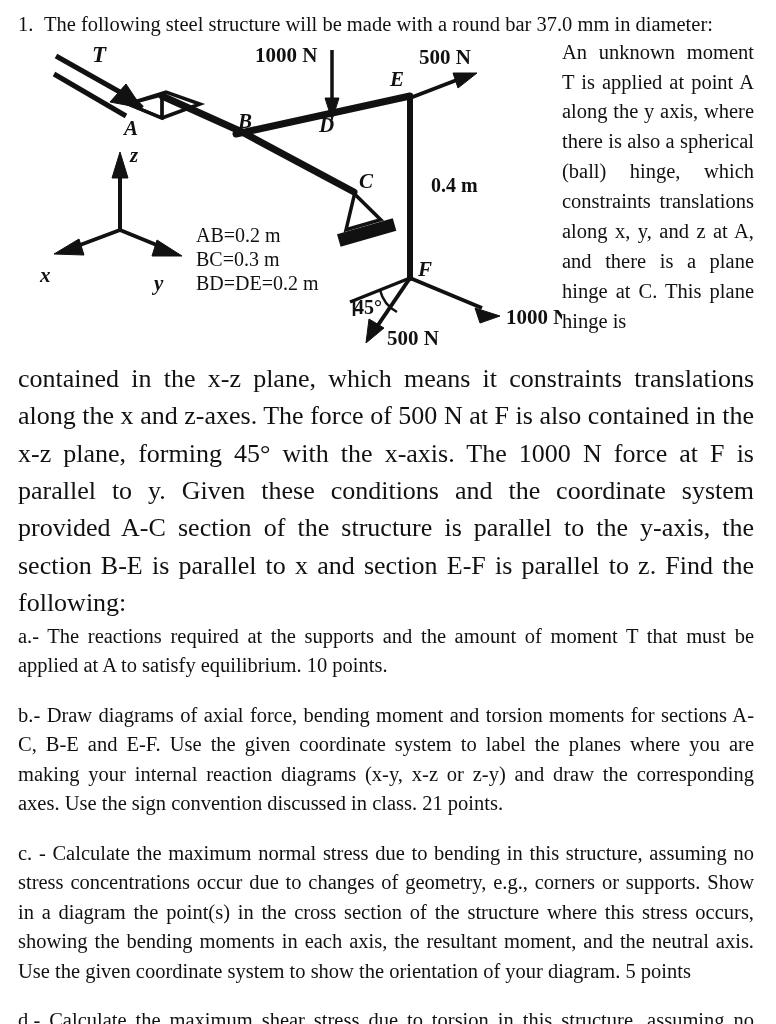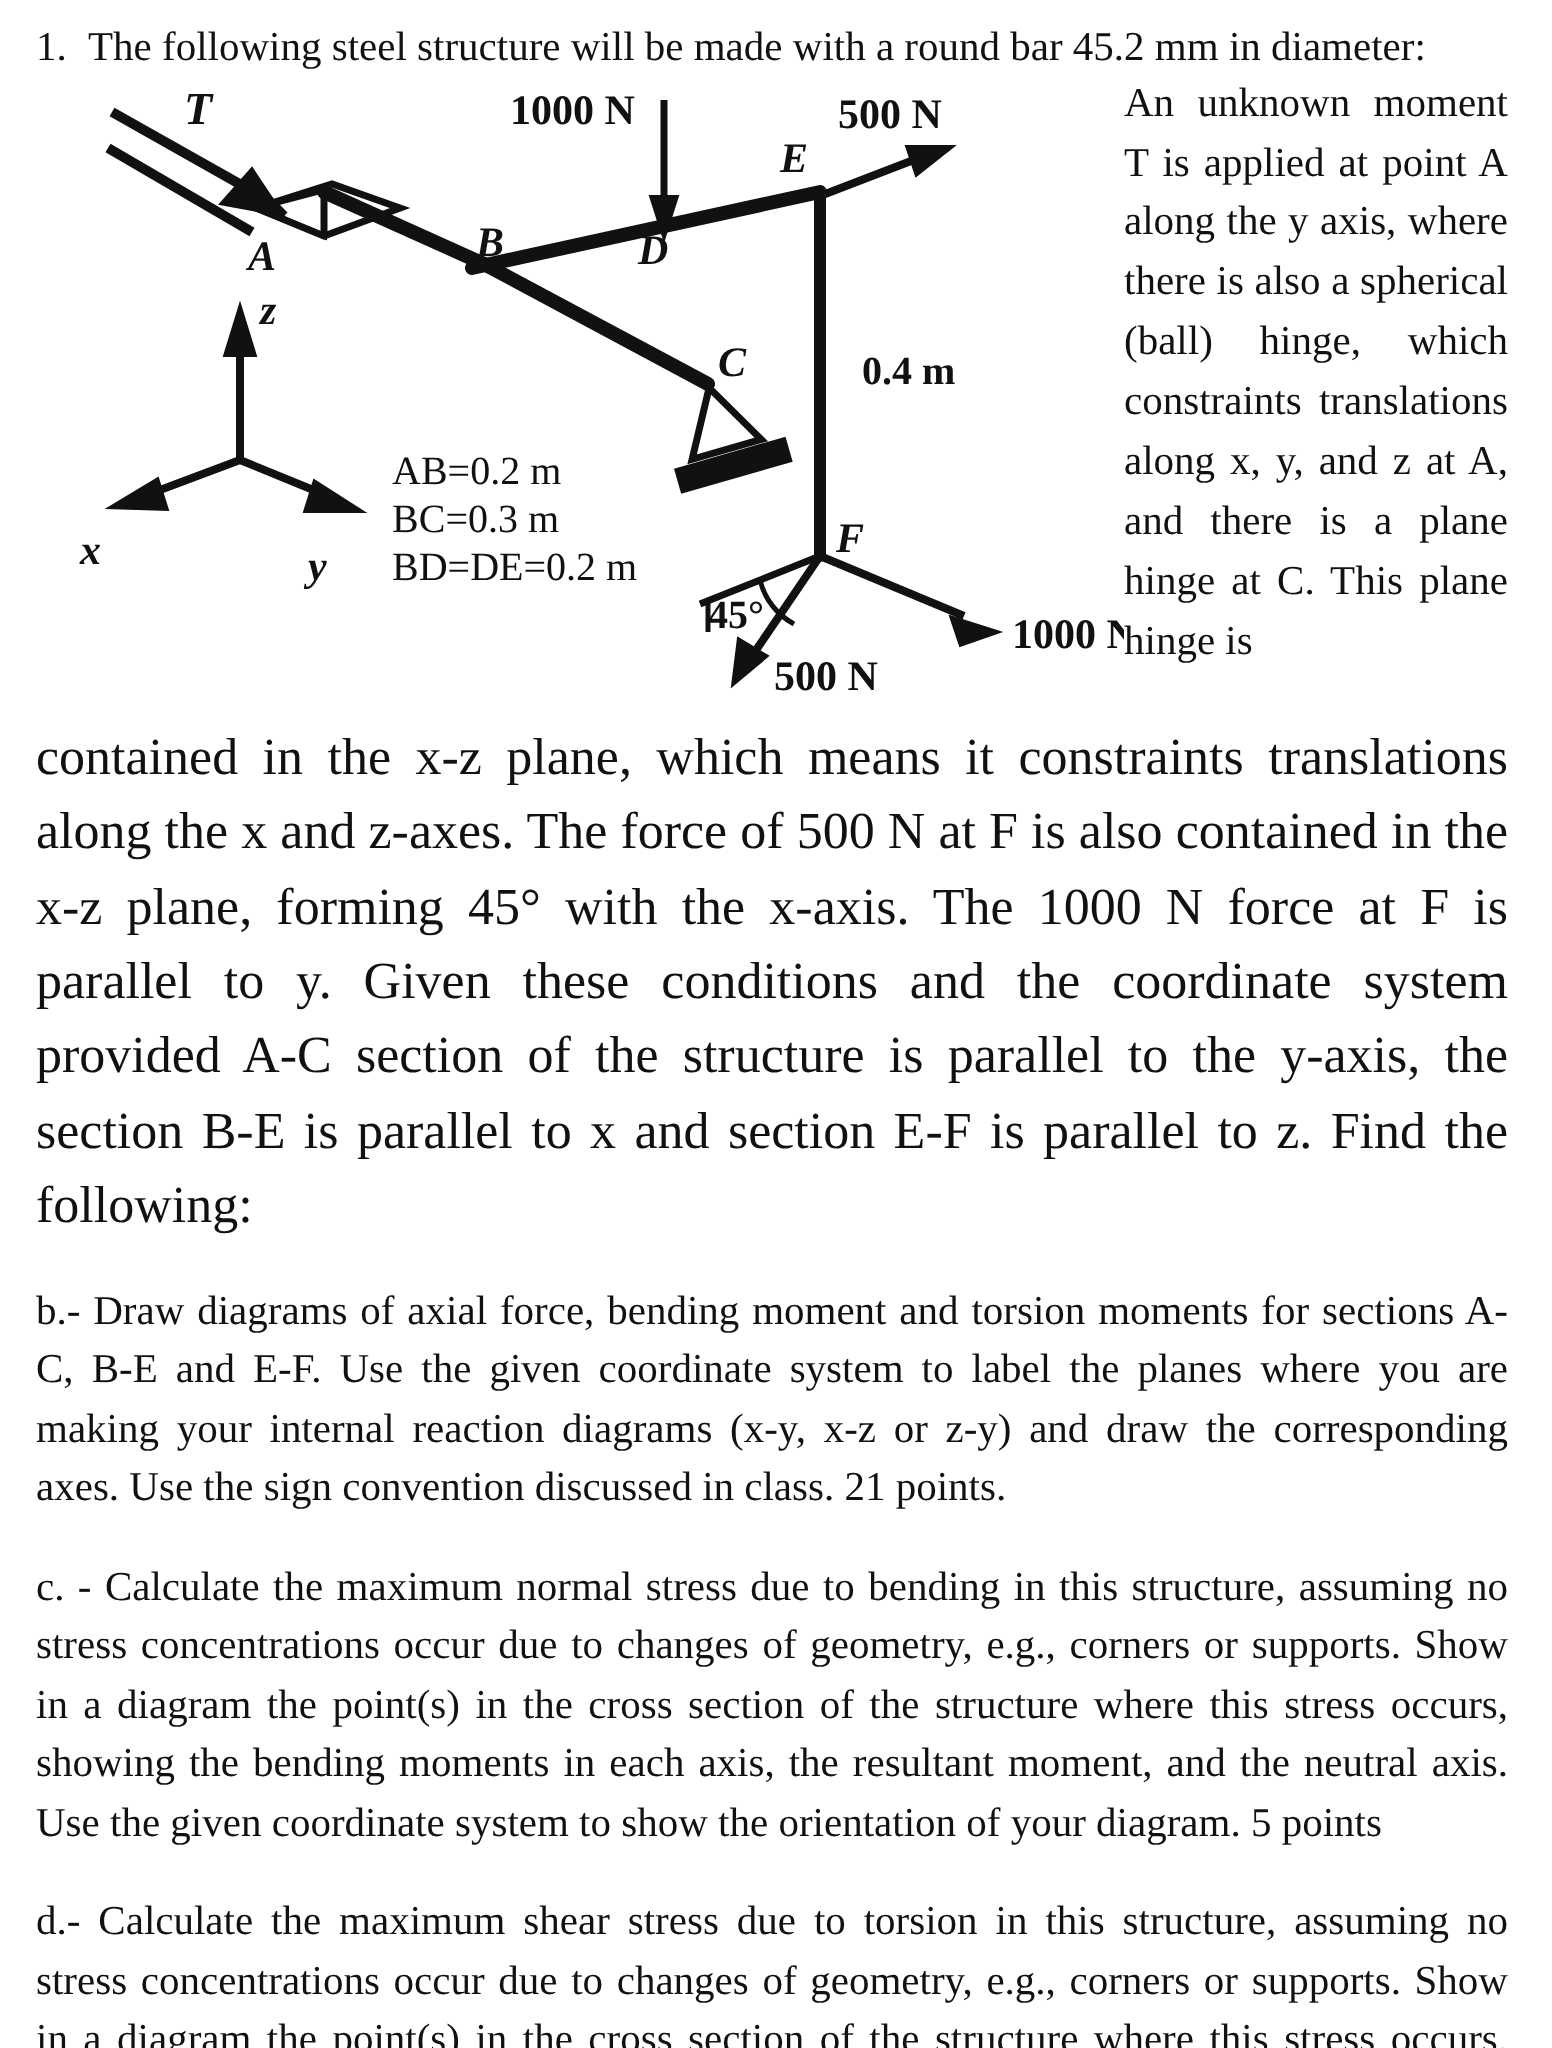--- a/index.html
+++ b/index.html
@@ -29,21 +29,21 @@
   text.ital { font-style:italic; font-weight:bold; }
   text.rom { font-weight:bold; }
 </style>
 </head>
 <body>
 
 <div class="page">
 
   <div class="q-head">
     <span class="q-num">1.</span>
-    <span class="q-text">The following steel structure will be made with a round bar 45.2 mm in diameter:</span>
+    <span class="q-text">The following steel structure will be made with a round bar 37.0 mm in diameter:</span>
   </div>
 
   <div class="figure">
     <svg width="548" height="320" viewBox="0 0 548 320" xmlns="http://www.w3.org/2000/svg">
 
       <g stroke="#111" fill="#111">
         <line x1="42" y1="16" x2="120" y2="60" stroke-width="5"></line>
         <line x1="40" y1="34" x2="112" y2="76" stroke-width="5"></line>
         <polygon points="128,68 96,62 112,44"></polygon>
         <line x1="120" y1="60" x2="128" y2="68" stroke-width="5"></line>
@@ -133,20 +133,21 @@
           <tspan class="ital">BD=DE</tspan><tspan class="rom">=0.2 m</tspan>
         </text>
       </g>
 
     </svg>
   </div>
 
   <div class="side-col">An unknown moment T is applied at point A along the y axis, where there is also a spherical (ball) hinge, which constraints translations along x, y, and z at A, and there is a plane hinge at C. This plane hinge is</div>
 
   <p class="body-text">contained in the x-z plane, which means it constraints translations along the x and z-axes. The force of 500 N at F is also contained in the x-z plane, forming 45° with the x-axis. The 1000 N force at F is parallel to y. Given these conditions and the coordinate system provided A-C section of the structure is parallel to the y-axis, the section B-E is parallel to x and section E-F is parallel to z. Find the following:</p>
+  <p class="part">a.- The reactions required at the supports and the amount of moment T that must be applied at A to satisfy equilibrium. 10 points.</p>
 
   <div class="gap"></div>
   <p class="part">b.- Draw diagrams of axial force, bending moment and torsion moments for sections A-C, B-E and E-F. Use the given coordinate system to label the planes where you are making your internal reaction diagrams (x-y, x-z or z-y) and draw the corresponding axes. Use the sign convention discussed in class. 21 points.</p>
 
   <div class="gap"></div>
   <p class="part">c. - Calculate the maximum normal stress due to bending in this structure, assuming no stress concentrations occur due to changes of geometry, e.g., corners or supports. Show in a diagram the point(s) in the cross section of the structure where this stress occurs, showing the bending moments in each axis, the resultant moment, and the neutral axis. Use the given coordinate system to show the orientation of your diagram. 5 points</p>
 
   <div class="gap"></div>
   <p class="part">d.- Calculate the maximum shear stress due to torsion in this structure, assuming no stress concentrations occur due to changes of geometry, e.g., corners or supports. Show in a diagram the point(s) in the cross section of the structure where this stress occurs, showing the torsion moment. Use the given coordinate system to show the orientation of your diagram. 4 points.</p>
 

